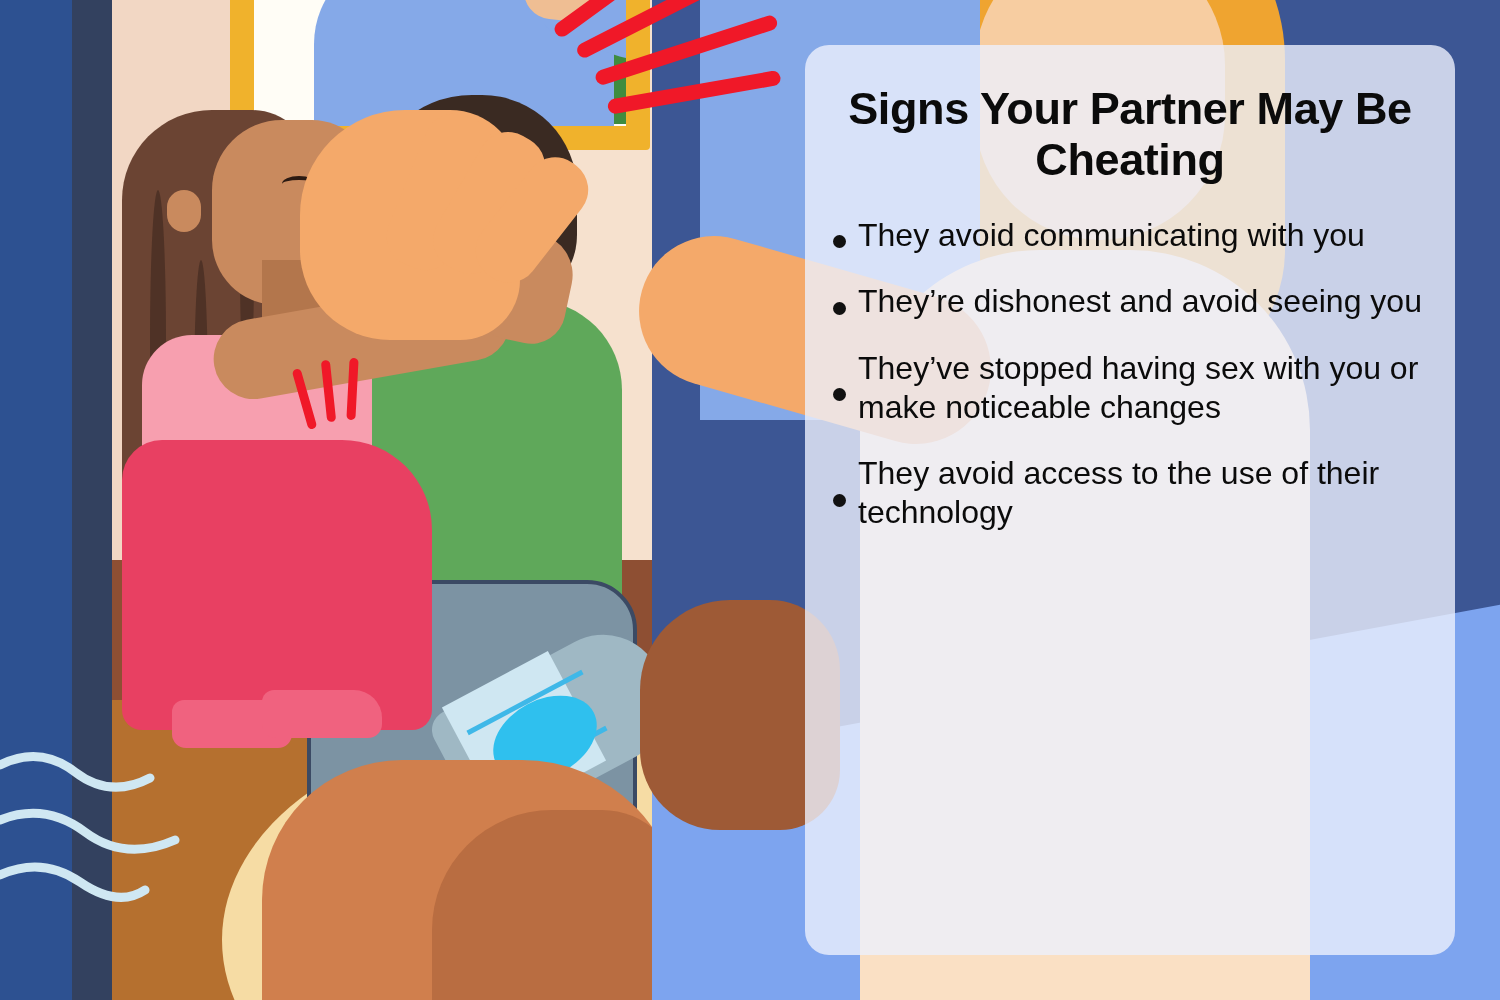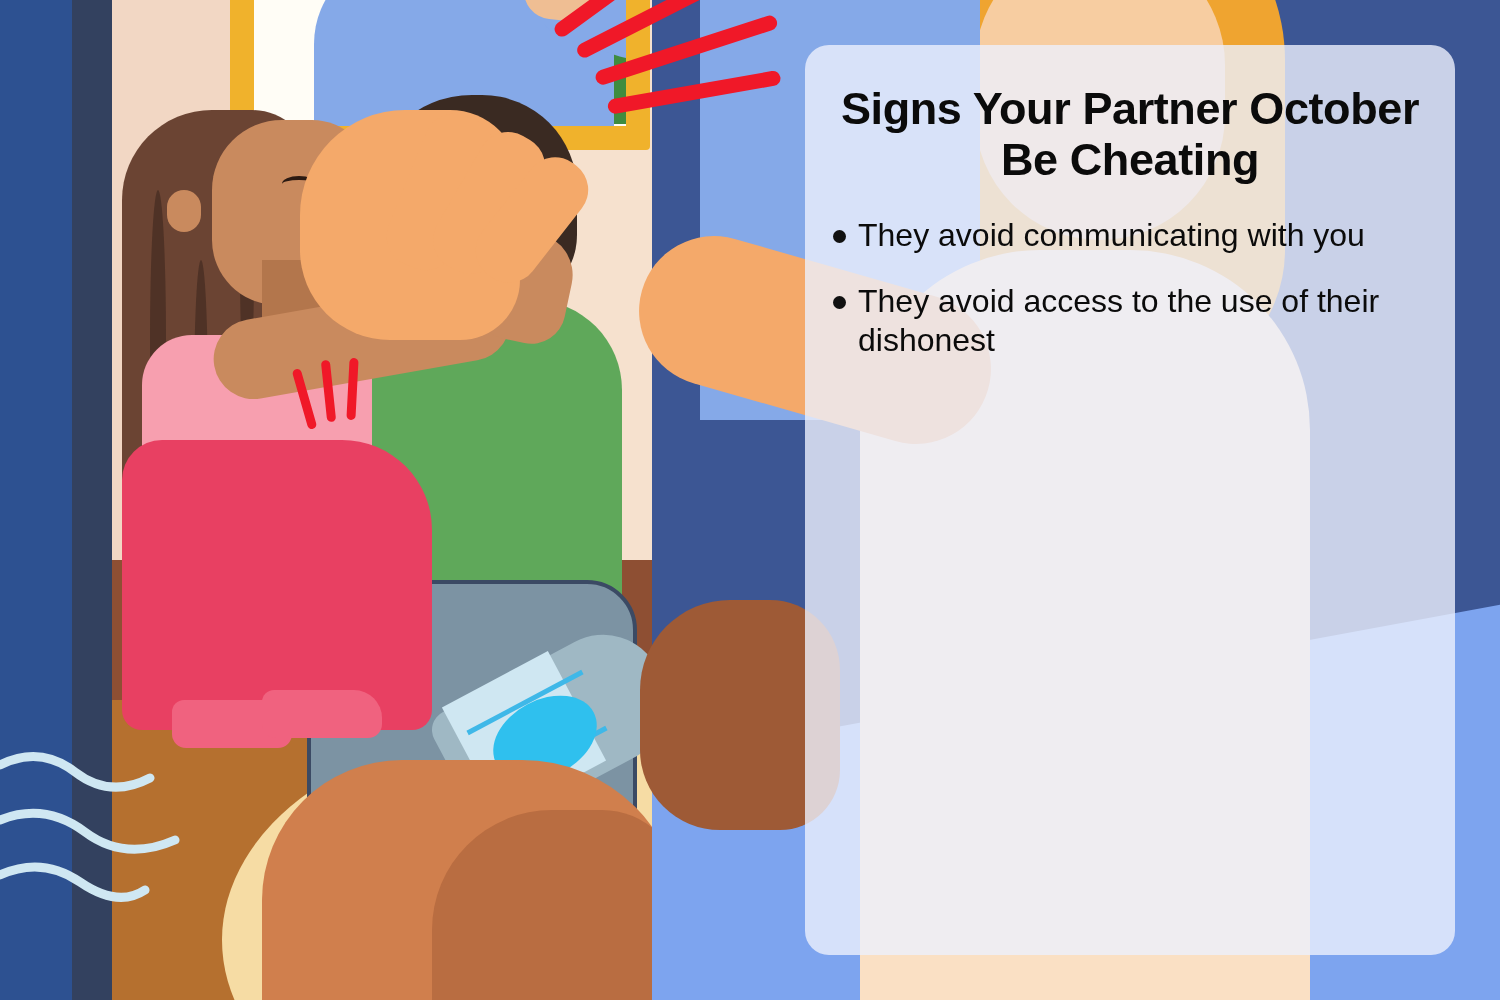--- a/index.html
+++ b/index.html
@@ -274,21 +274,21 @@
     margin:38px 28px 0 28px;
     font-size:45px; font-weight:bold; line-height:1.14;
     color:#0B0B0B; text-align:center;
     letter-spacing:-0.4px;
   }
   .bullets{
     margin:30px 30px 0 22px;
     list-style:none;
   }
   .bullet{
-    display:flex; align-items:flex-start;
+    display:flex; align-items:center;
     margin-bottom:28px;
   }
   .bullet-dot{
     flex:0 0 auto;
     width:13px; height:13px; background:#111; border-radius:50%;
     margin:14px 12px 0 6px;
   }
   .bullet-text{
     font-size:32px; line-height:1.21; color:#0B0B0B;
   }
@@ -397,27 +397,35 @@
   <div class="fg-finger" style="left:405px; top:112px; width:70px; height:160px; transform:rotate(22deg);"></div>
   <div class="fg-finger" style="left:455px; top:128px; width:68px; height:150px; transform:rotate(30deg);"></div>
   <div class="fg-finger" style="left:500px; top:150px; width:64px; height:140px; transform:rotate(38deg);"></div>
 
   <div class="anger-big" style="left:556px; top:26px;  width:210px; height:15px; transform:rotate(-36deg);"></div>
   <div class="anger-big" style="left:578px; top:46px;  width:200px; height:15px; transform:rotate(-27deg);"></div>
   <div class="anger-big" style="left:596px; top:72px;  width:190px; height:15px; transform:rotate(-18deg);"></div>
   <div class="anger-big" style="left:608px; top:100px; width:175px; height:15px; transform:rotate(-10deg);"></div>
 
   <div class="card">
-    <h1 class="card-title">Signs Your Partner October Be Cheating</h1>
+    <h1 class="card-title">Signs Your Partner May Be Cheating</h1>
 
     <ul class="bullets">
       <li class="bullet">
         <span class="bullet-dot"></span>
         <span class="bullet-text">They avoid communicating with you</span>
       </li>
       <li class="bullet">
         <span class="bullet-dot"></span>
-        <span class="bullet-text">They avoid access to the use of their dishonest</span>
+        <span class="bullet-text">They’re dishonest and avoid seeing you</span>
+      </li>
+      <li class="bullet">
+        <span class="bullet-dot"></span>
+        <span class="bullet-text">They’ve stopped having sex with you or make noticeable changes</span>
+      </li>
+      <li class="bullet">
+        <span class="bullet-dot"></span>
+        <span class="bullet-text">They avoid access to the use of their technology</span>
       </li>
     </ul>
   </div>
 
 </div>
 
 </body></html>

